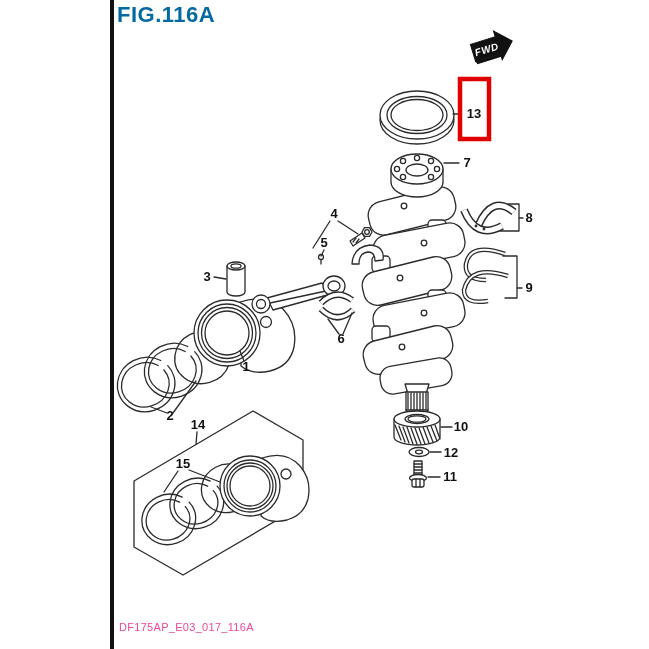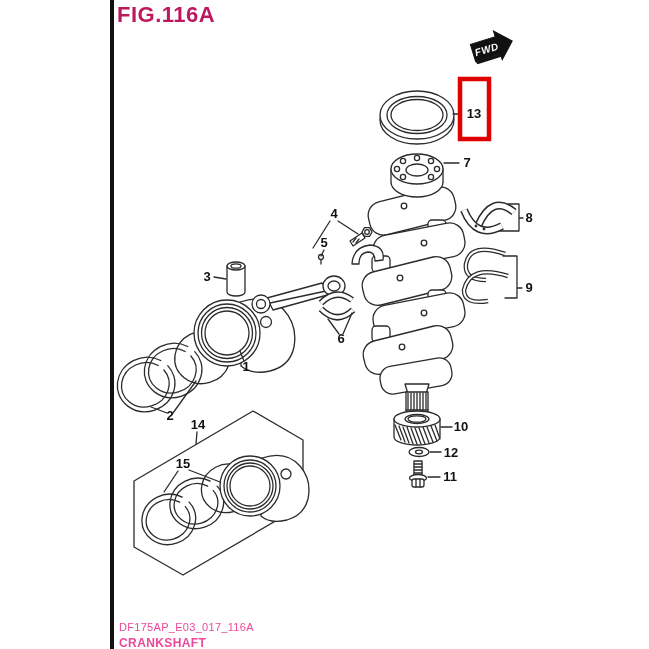--- a/index.html
+++ b/index.html
@@ -1,20 +1,20 @@
 <!DOCTYPE html>
 <html><head>
 <meta charset="utf-8">
 <style>
   html,body{margin:0;padding:0;background:#fff;}
   .page{position:relative;width:649px;height:649px;background:#fff;overflow:hidden;
         font-family:"Liberation Sans",sans-serif;}
   .left-rule{position:absolute;left:110px;top:0;width:4px;height:649px;background:#111;}
   .fig-title{position:absolute;left:117px;top:2px;font-size:22px;font-weight:bold;
-             letter-spacing:.5px;color:#be185d;}
+             letter-spacing:.5px;color:#0369a1;}
   .footer{position:absolute;left:119px;top:621px;color:#ec4899;}
   .footer .code{font-size:11px;letter-spacing:.3px;}
   .footer .caption{font-size:12px;font-weight:bold;letter-spacing:.4px;margin-top:3px;}
   svg{position:absolute;left:0;top:0;}
   .ln{fill:none;stroke:#2b2b2b;stroke-width:1.3;stroke-linecap:round;stroke-linejoin:round;}
   .fw{fill:#fff;stroke:#2b2b2b;stroke-width:1.3;stroke-linejoin:round;}
   .bd{fill:none;stroke:#2b2b2b;stroke-linecap:butt;}
   .bw{fill:none;stroke:#fff;stroke-linecap:butt;}
   .lbl{font:bold 13px "Liberation Sans",sans-serif;fill:#111;text-anchor:middle;}
   .fwd-txt{font:italic bold 10px "Liberation Sans",sans-serif;fill:#fff;letter-spacing:.5px;}
@@ -219,15 +219,14 @@
       <text class="lbl" x="450" y="481">11</text>
       <text class="lbl" x="451" y="457">12</text>
       <text class="lbl" x="474" y="118">13</text>
       <text class="lbl" x="198" y="429">14</text>
       <text class="lbl" x="183" y="468">15</text>
     </g>
   </svg>
 
   <div class="footer">
     <div class="code">DF175AP_E03_017_116A</div>
-    <div class="caption">CRANKSHAFT</div>
   </div>
 </div>
 
 </body></html>

